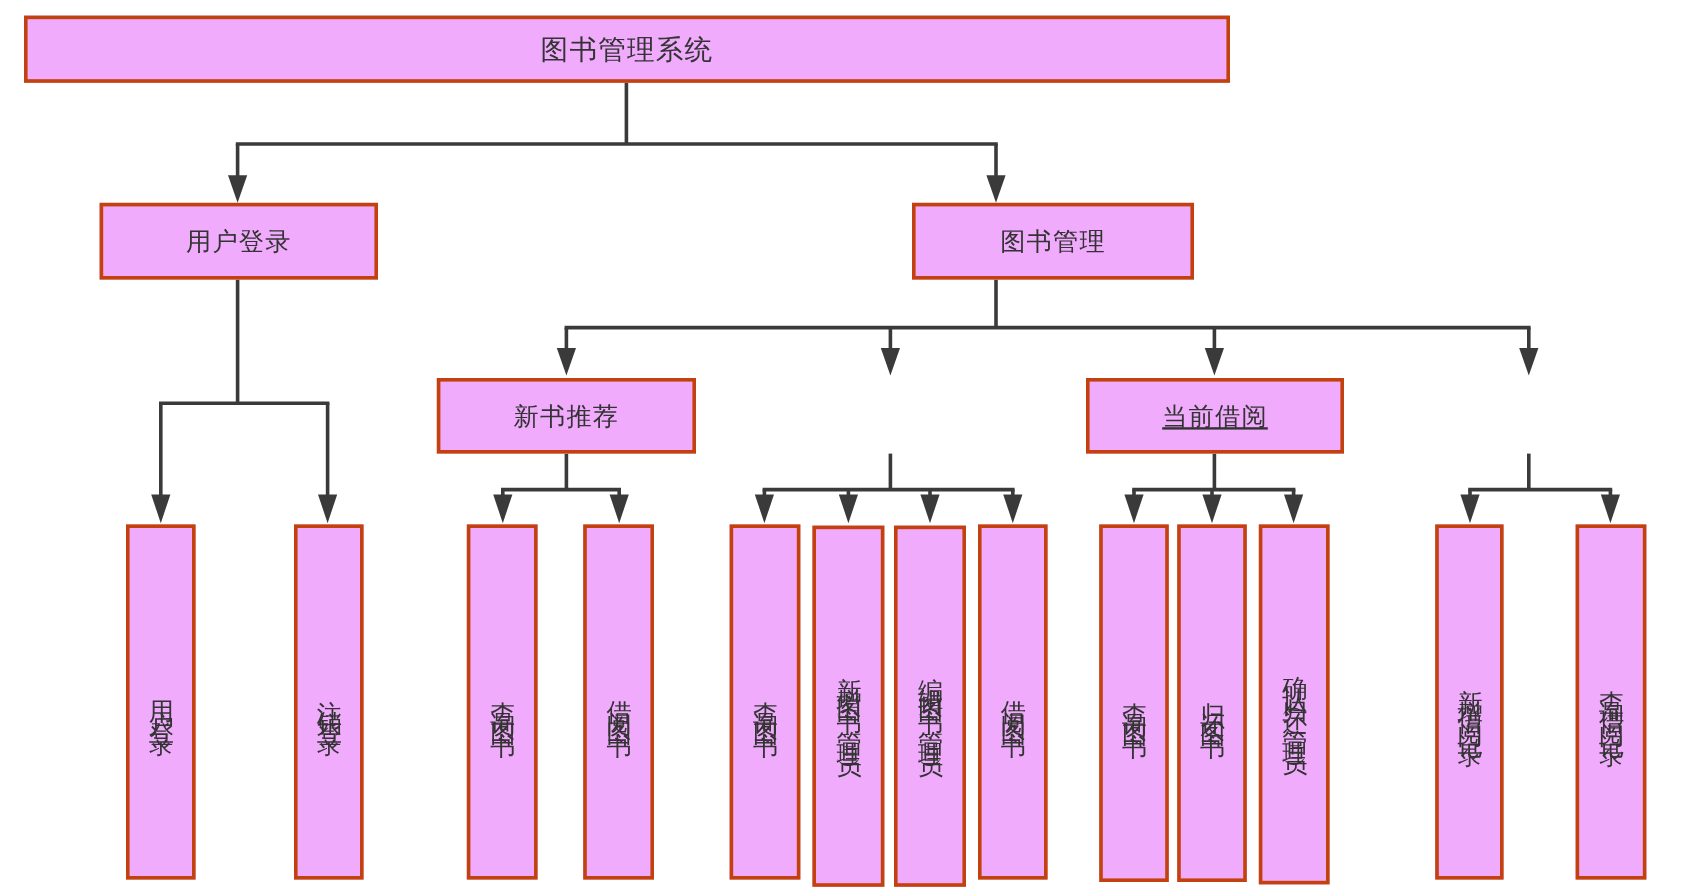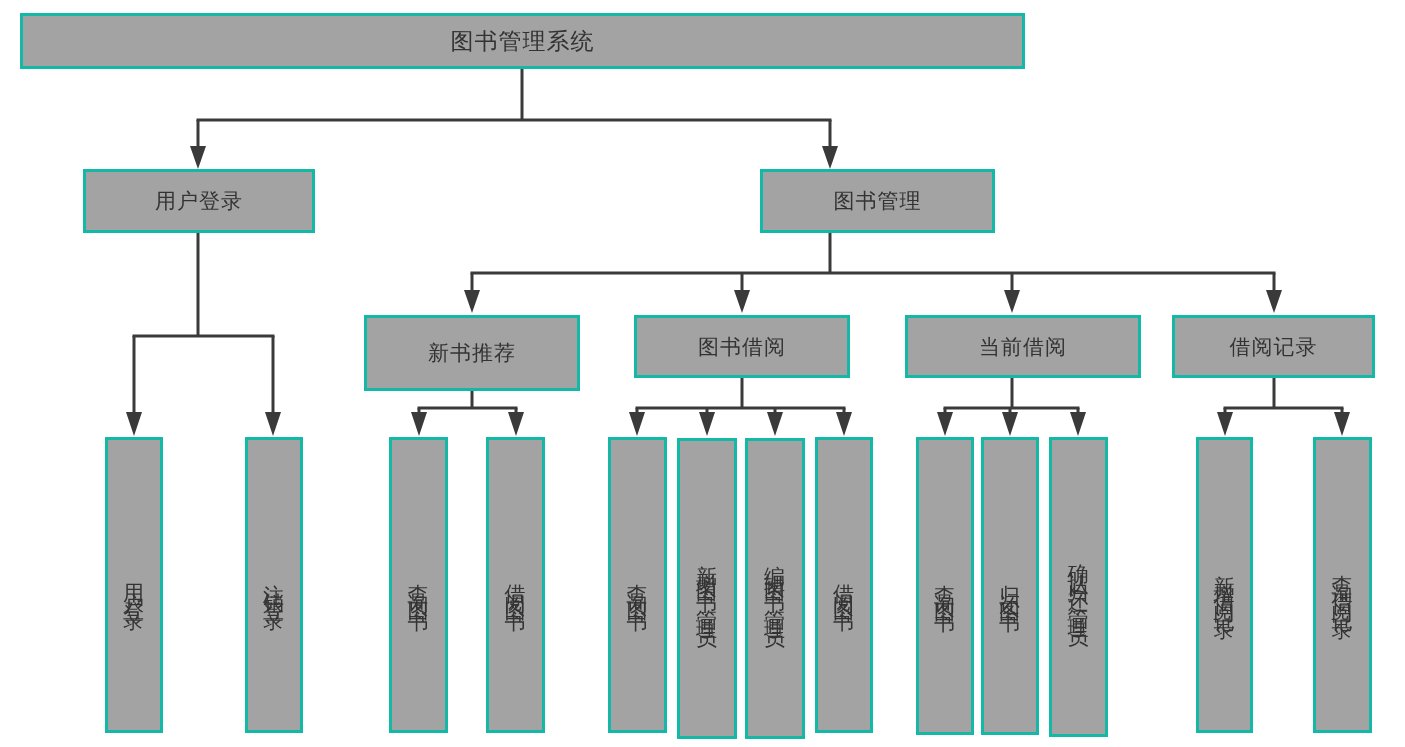--- a/index.html
+++ b/index.html
@@ -8,22 +8,22 @@
     width:1405px;height:747px;
     background:#ffffff;
     font-family:"Liberation Sans","DejaVu Sans",sans-serif;
     color:#333333;
     overflow:hidden;
   }
   svg.connectors{position:absolute;left:0;top:0;z-index:1;}
   .box{
     position:absolute;
     box-sizing:border-box;
-    border:3px solid #14b8a6;
-    background:#a3a3a3;
+    border:3px solid #c2410c;
+    background:#f0abfc;
     display:flex;
     align-items:center;
     justify-content:center;
     font-size:21px;
     color:#333333;
     letter-spacing:1px;
     z-index:2;
     text-align:center;
   }
   .root-box{font-size:23px;}
@@ -117,24 +117,22 @@
       <polygon points="1217,412 1233,412 1225,436"></polygon>
       <polygon points="1334,412 1350,412 1342,436"></polygon>
     </g>
   </svg>
 
   <div class="box root-box" style="left:20px;top:13px;width:1005px;height:56px;">图书管理系统</div>
 
   <div class="box" style="left:83px;top:169px;width:232px;height:64px;">用户登录</div>
   <div class="box" style="left:712px;top:169px;width:235px;height:64px;margin-left:48px;">图书管理</div>
 
-  <div class="box" style="left:364px;top:315px;width:216px;height:76px;">新书推荐</div>
-  <div class="box" style="left:634px;top:315px;width:216px;height:63px;">图书借阅</div>
-  <div class="box" style="left:905px;top:315px;width:236px;height:63px;">当前借阅</div>
-  <div class="box" style="left:1172px;top:315px;width:203px;height:63px;">借阅记录</div>
+  <div class="box" style="left:364px;top:315px;width:216px;height:63px;">新书推荐</div>
+  <div class="box" style="left:905px;top:315px;width:215px;height:63px;text-decoration:underline;">当前借阅</div>
 
   <div class="box vbox" style="left:105px;top:437px;width:58px;height:296px;">用户登录</div>
   <div class="box vbox" style="left:245px;top:437px;width:58px;height:296px;">注销登录</div>
 
   <div class="box vbox" style="left:389px;top:437px;width:59px;height:296px;">查询图书</div>
   <div class="box vbox" style="left:486px;top:437px;width:59px;height:296px;">借阅图书</div>
 
   <div class="box vbox" style="left:608px;top:437px;width:59px;height:296px;">查询图书</div>
   <div class="box vbox" style="left:677px;top:438px;width:60px;height:301px;">新增图书（管理员）</div>
   <div class="box vbox" style="left:745px;top:438px;width:60px;height:301px;">编辑图书（管理员）</div>

